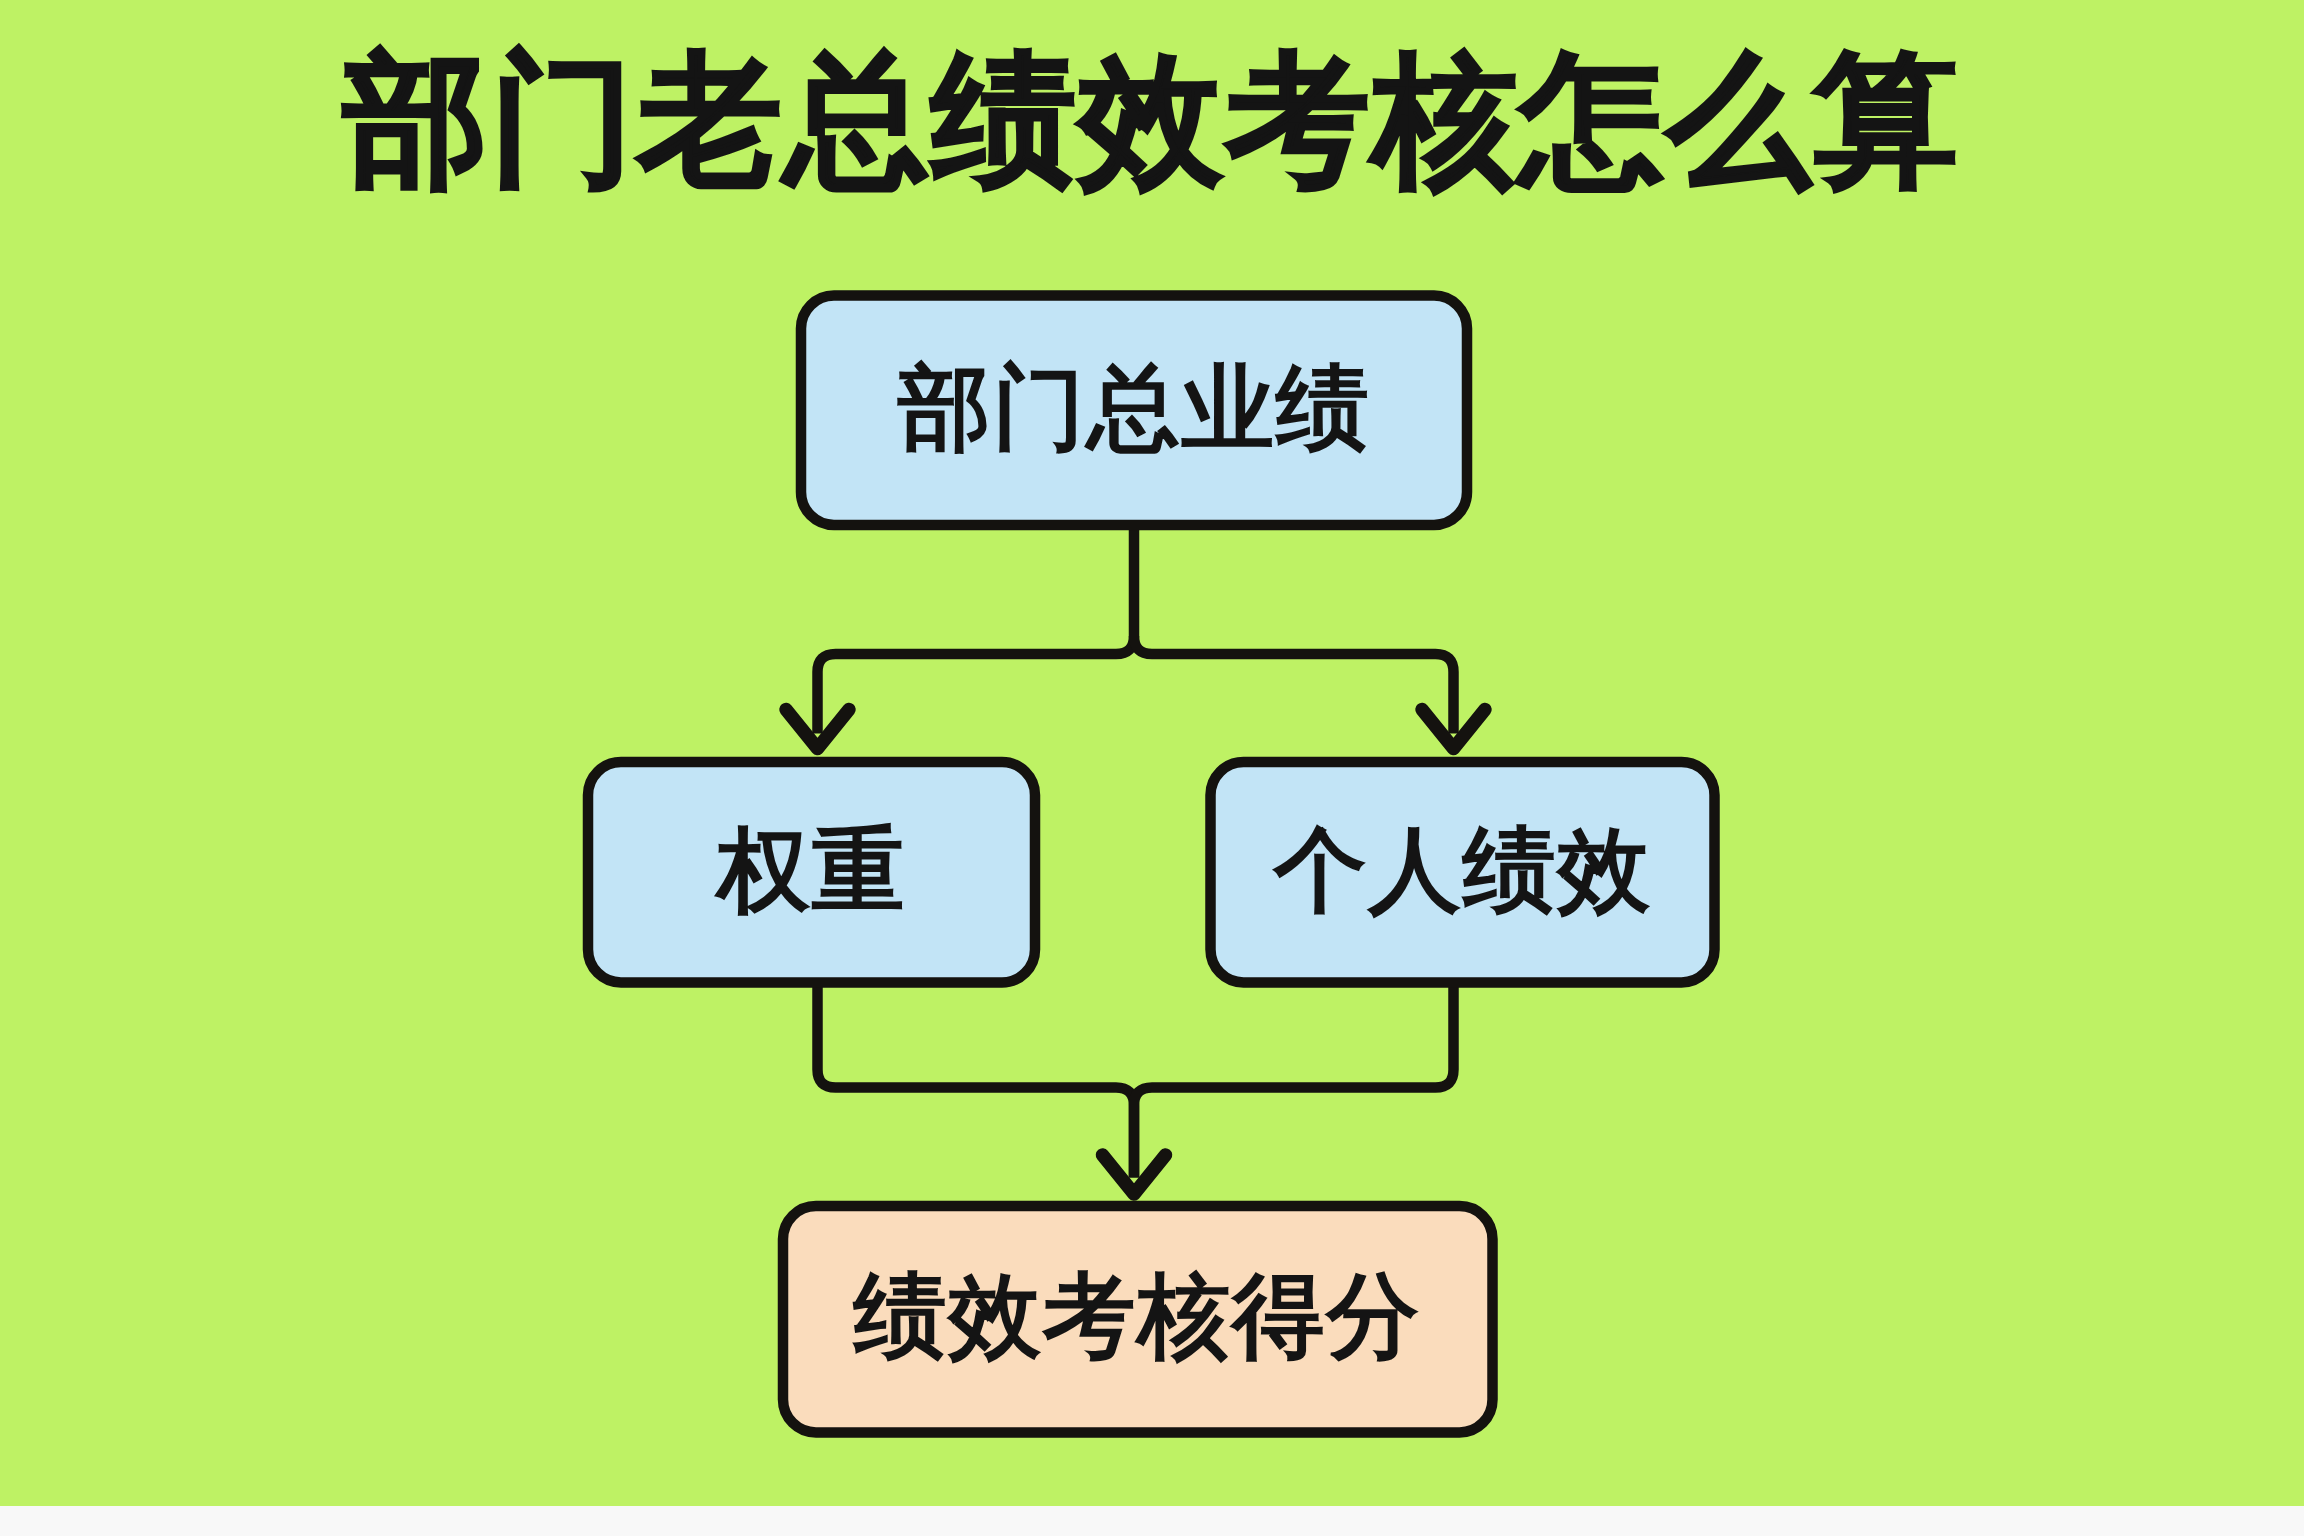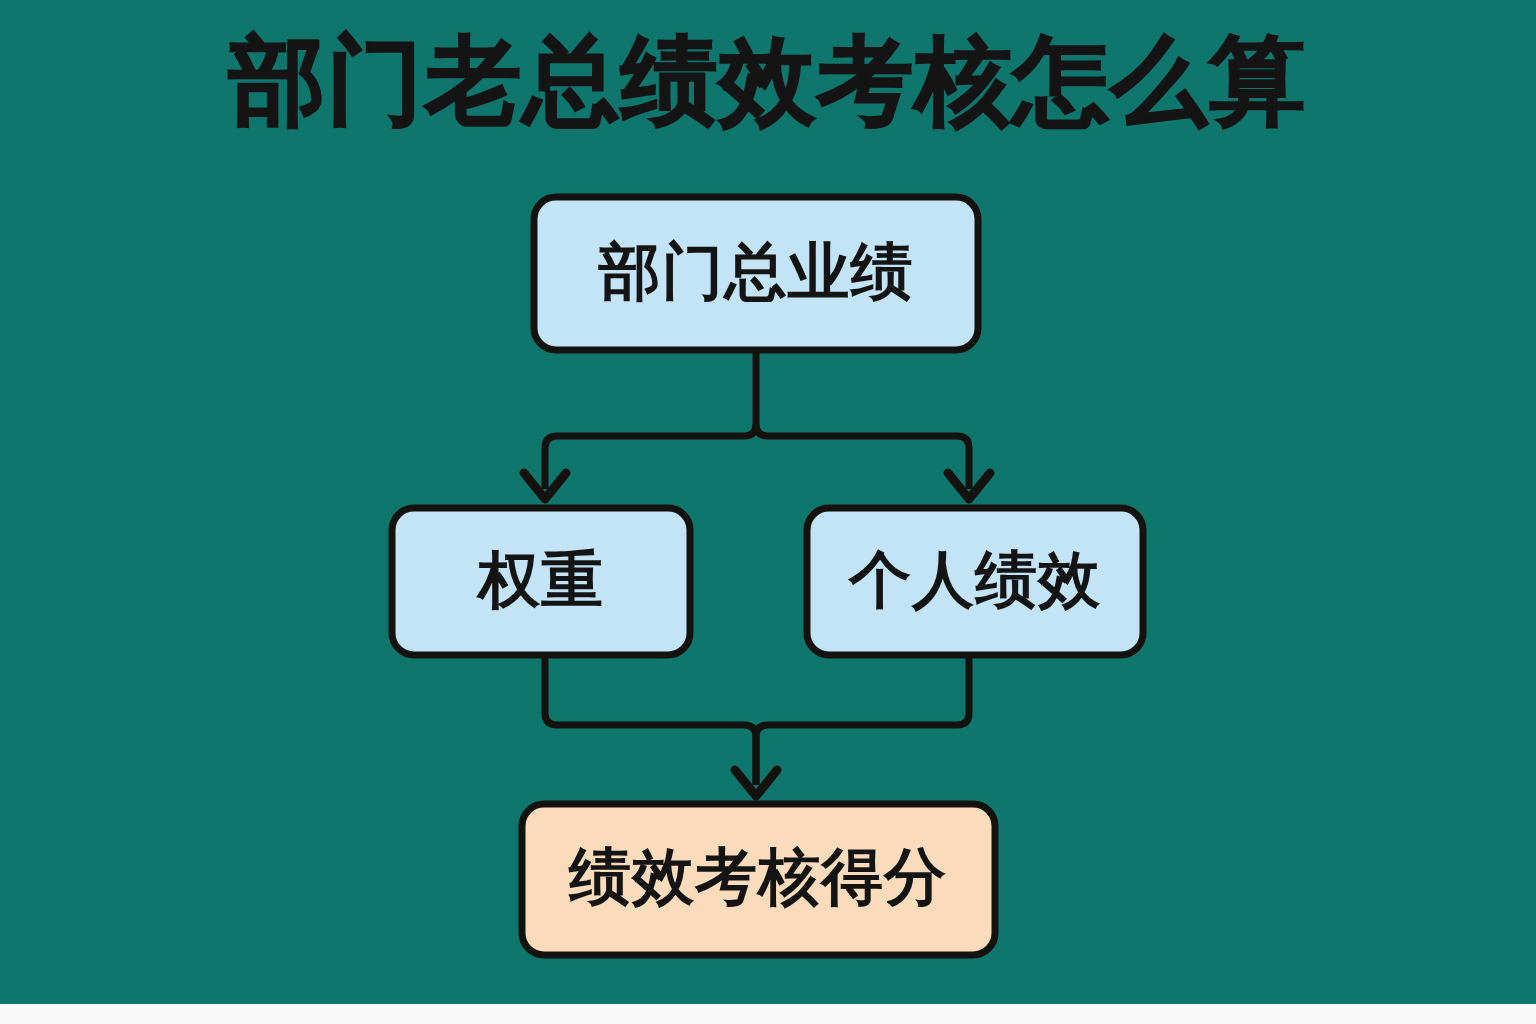--- a/index.html
+++ b/index.html
@@ -12,21 +12,21 @@
     height: 1024px;
     background: #f8f8f8;
     font-family: "Liberation Sans", "DejaVu Sans", sans-serif;
     overflow: hidden;
     position: relative;
   }
   #page {
     position: relative;
     width: 1536px;
     height: 1004px;
-    background: #0f766e;
+    background: #bef264;
   }
   .title {
     position: absolute;
     left: 0;
     top: 26px;
     width: 1536px;
     text-align: center;
     font-size: 96px;
     line-height: 110px;
     font-weight: 900;

